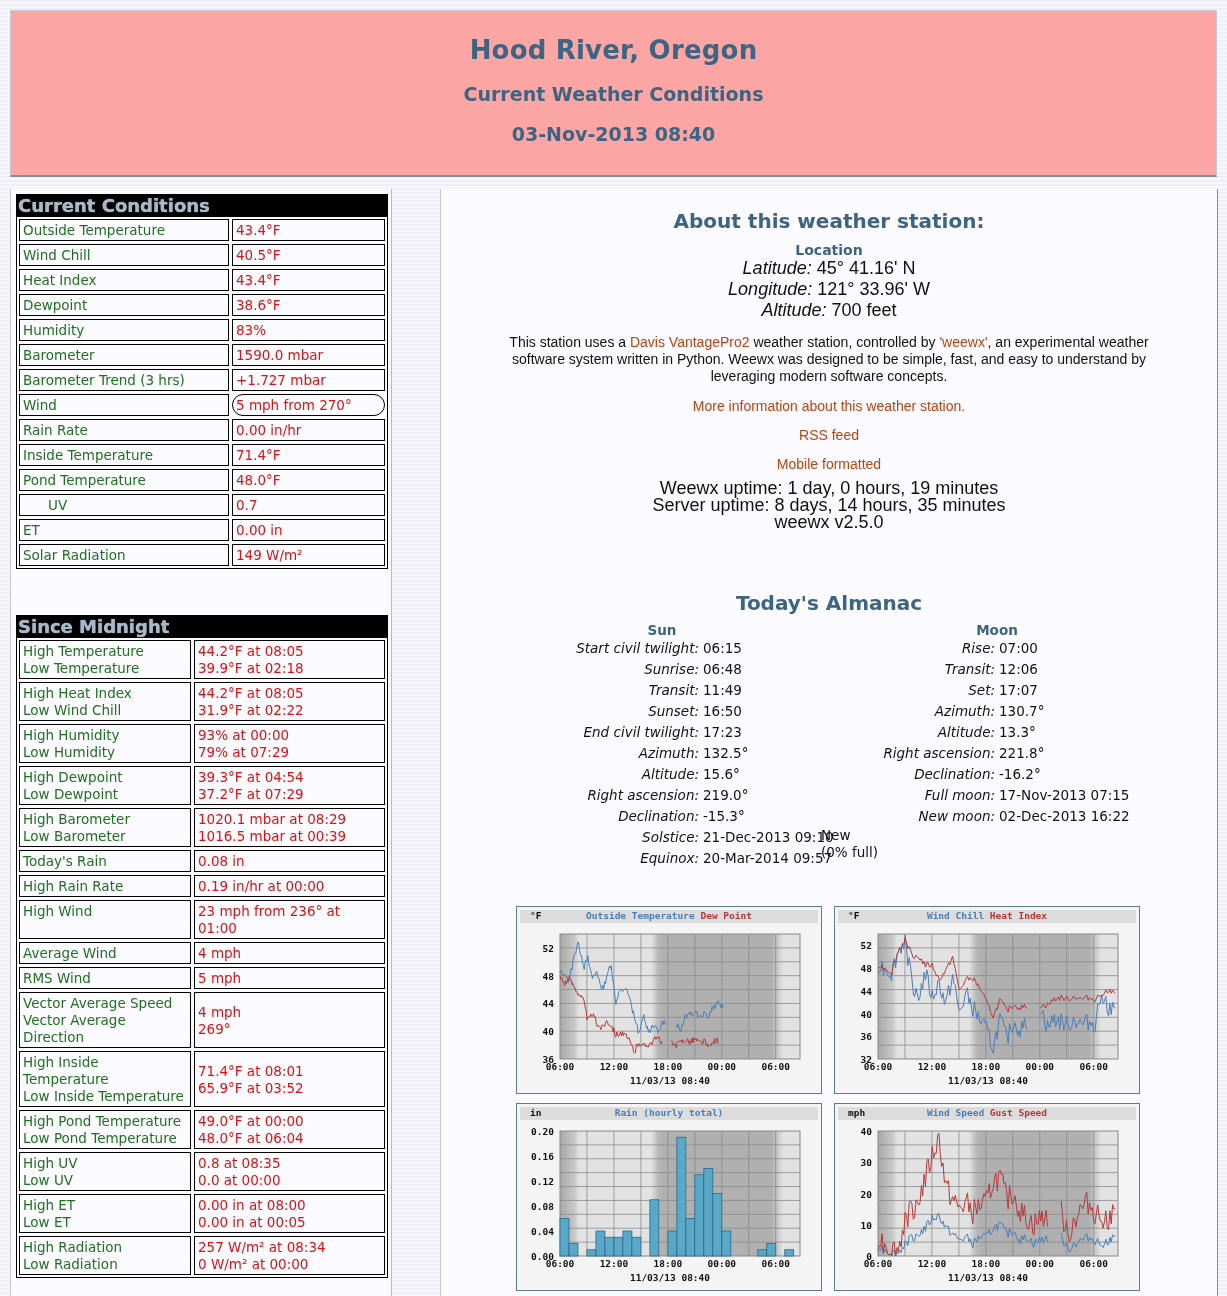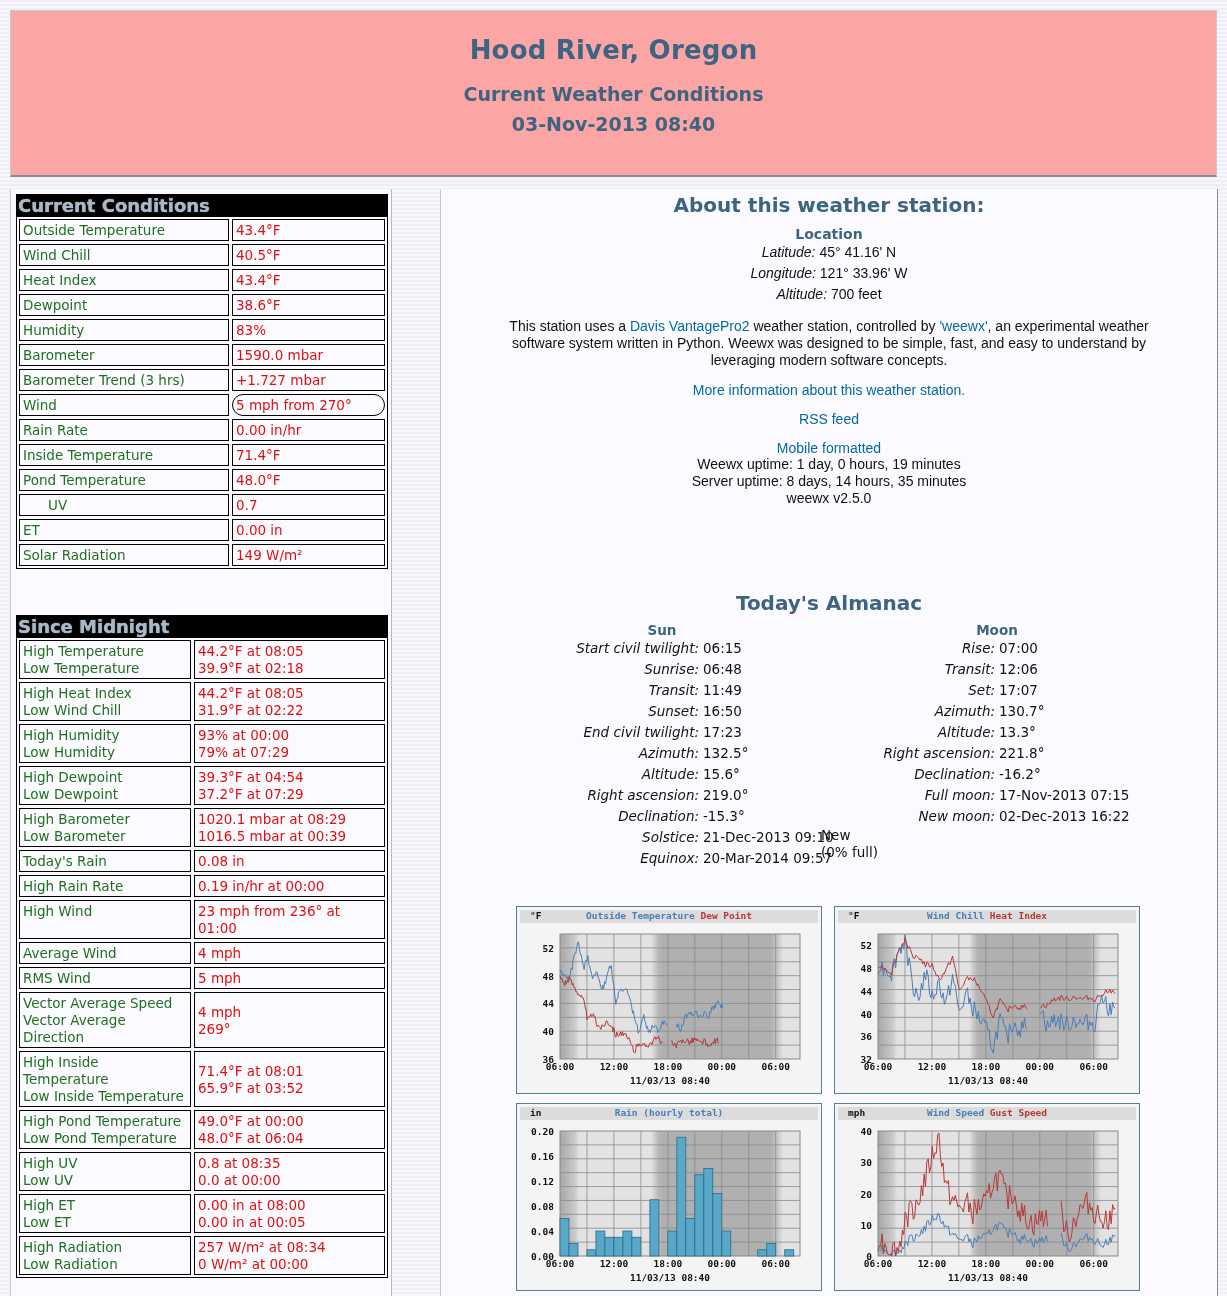--- a/index.html
+++ b/index.html
@@ -10,21 +10,21 @@
     font-family: "DejaVu Sans", sans-serif;
     position: relative;
   }
   #header {
     position: absolute; left: 10px; top: 10px; width: 1205px; height: 164px;
     background: #fca5a5; border: 1px solid #c8c8d4; border-bottom: 2px solid #8c8c96;
     text-align: center; color: #3d6480;
   }
   #header .title { font-size: 26px; font-weight: bold; margin-top: 24px; font-family: "DejaVu Sans", sans-serif; letter-spacing: 0.2px; }
   #header .subtitle { font-size: 19px; font-weight: bold; margin-top: 18px; }
-  #header .datetime { font-size: 19px; font-weight: bold; margin-top: 8px; text-align: center; }
+  #header .datetime { font-size: 19px; font-weight: bold; margin-top: 18px; text-align: center; }
 
   #stats_group {
     position: absolute; left: 10px; top: 189px; width: 380px; height: 1107px;
     background: #fafaff; border-left: 1px solid #c8c8d4; border-right: 1px solid #b8b8c4;
   }
   .stats_section {
     position: absolute; left: 5px; width: 370px;
     background: #000;
     border: 1px solid #000;
   }
@@ -52,24 +52,24 @@
     position: absolute; left: 440px; top: 189px; width: 776px; height: 1107px;
     background: #fafaff; border-left: 1px solid #c8c8d4; border-right: 1px solid #8c8c96;
     text-align: center; color: #111;
     font-family: "Liberation Sans", sans-serif;
   }
   #content h2 {
     color: #3d6480; font-size: 20px; font-weight: bold; margin: 0;
     font-family: "DejaVu Sans", sans-serif;
   }
   .loc-head { color: #3d6480; font-weight: bold; font-size: 14px; font-family: "DejaVu Sans", sans-serif; }
-  .kv { font-size: 14px; line-height: 21px; }
+  .kv { font-size: 18px; line-height: 21px; }
   .kv i { font-style: italic; }
   .para { font-size: 14px; line-height: 17px; width: 660px; margin: 0 auto; }
-  a, .link { color: #0369a1; text-decoration: none; cursor: pointer; }
+  a, .link { color: #c2410c; text-decoration: none; cursor: pointer; }
   .linkline { font-size: 14px; }
 
   .alm { position: absolute; font-family: "DejaVu Sans", sans-serif; font-size: 13.5px; color: #111; }
   .alm .head { color: #3d6480; font-weight: bold; font-size: 13.5px; text-align: center; }
   .alm .r { display: flex; height: 21px; line-height: 21px; }
   .alm .k { text-align: right; font-style: italic; padding-right: 4px; }
   .alm .v { text-align: left; }
 
   .plot {
     position: absolute; width: 306px; height: 188px;
@@ -247,31 +247,31 @@
           <div class="slabel" style="white-space: pre-line;">High Radiation
 Low Radiation</div>
           <div class="sdata" style="white-space: pre-line;">257 W/m² at 08:34
 0 W/m² at 00:00</div>
         </div>
       </div>
   </div>
 </div>
 
 <div id="content">
-  <div style="position:absolute; top:4px; left:0; right:0;">
+  <div style="position:absolute; top:20px; left:0; right:0;">
     <h2>About this weather station:</h2>
     <div class="loc-head" style="margin-top:9px;">Location</div>
     <div class="kv"><i>Latitude:</i> <span>45° 41.16' N</span></div>
     <div class="kv"><i>Longitude:</i> <span>121° 33.96' W</span></div>
     <div class="kv"><i>Altitude:</i> <span>700 feet</span></div>
     <div class="para" style="margin-top:13px;"><span>This station uses a </span><a class="link">Davis VantagePro2</a><span> weather station, controlled by </span><a class="link">'weewx'</a><span>, an experimental weather software system written in Python. Weewx was designed to be simple, fast, and easy to understand by leveraging modern software concepts.</span></div>
     <div class="linkline" style="margin-top:13px;"><a class="link">More information about this weather station.</a></div>
     <div class="linkline" style="margin-top:13px;"><a class="link">RSS feed</a></div>
     <div class="linkline" style="margin-top:13px;"><a class="link">Mobile formatted</a></div>
-    <div class="kv" style="line-height:17px;">Weewx uptime: 1 day, 0 hours, 19 minutes</div>
+    <div class="kv" style="margin-top:8px; line-height:17px;">Weewx uptime: 1 day, 0 hours, 19 minutes</div>
     <div class="kv" style="line-height:17px;">Server uptime: 8 days, 14 hours, 35 minutes</div>
     <div class="kv" style="line-height:17px;">weewx v2.5.0</div>
   </div>
 
   <h2 style="position:absolute; top:402px; left:0; right:0;">Today's Almanac</h2>
 
   <div class="alm" style="left:60px; top:433px;">
     <div class="head" style="width:322px; padding-left:0;">Sun</div>
     <div id="sun_rows">
         <div class="r">

